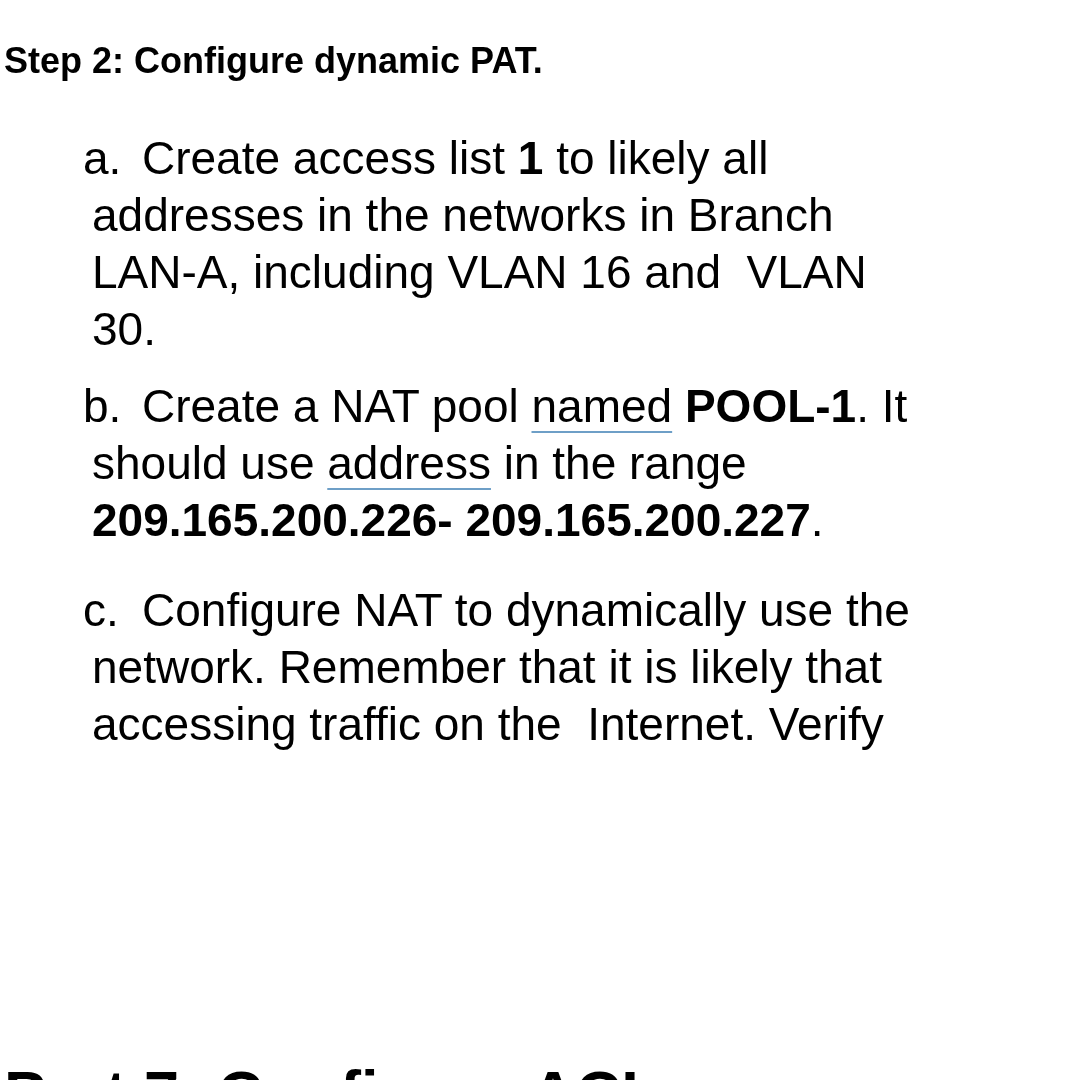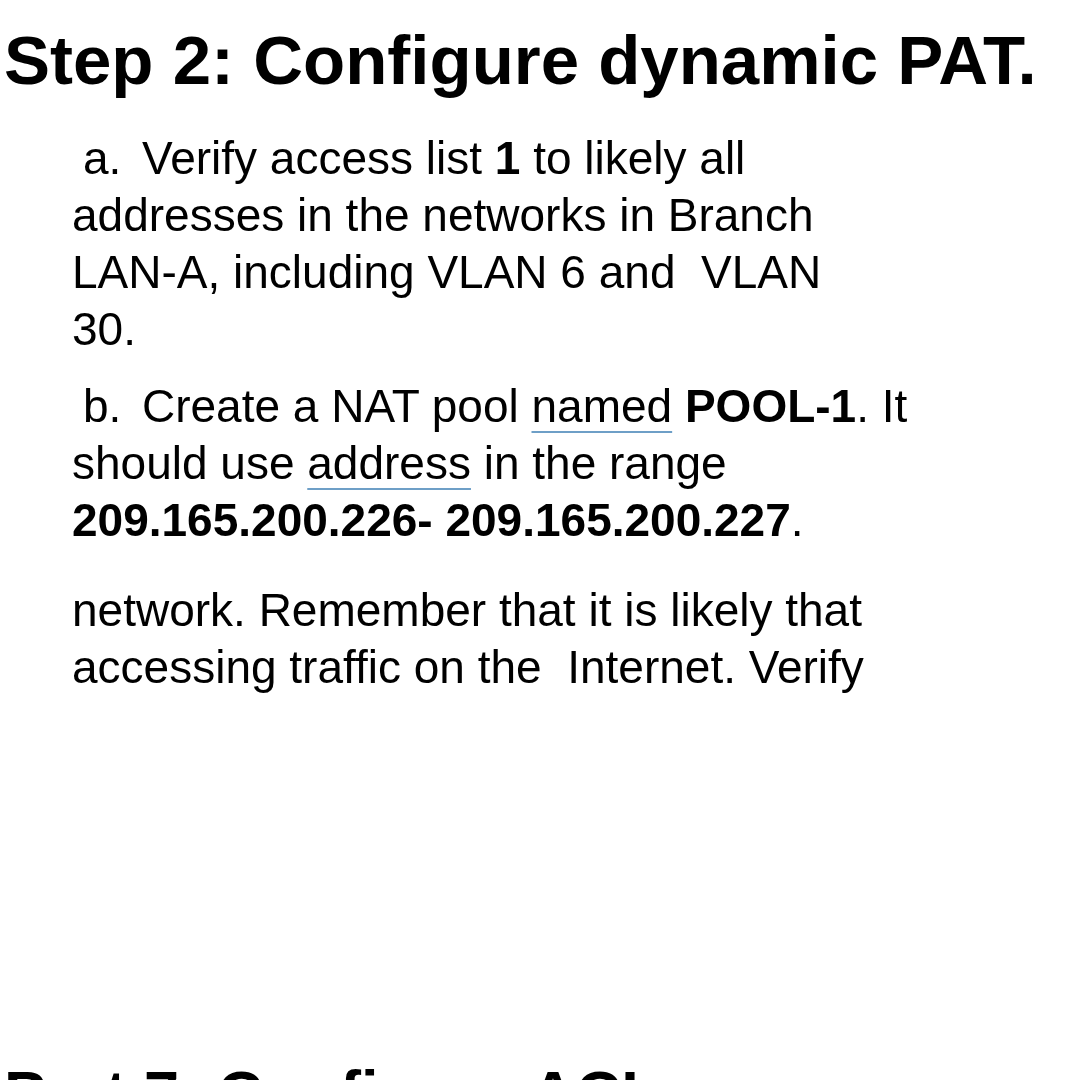--- a/index.html
+++ b/index.html
@@ -9,30 +9,30 @@
   }
   *{margin:0;padding:0;box-sizing:border-box;}
   html,body{
     width:1065px;height:1080px;overflow:hidden;
     background:var(--bg-color);
     font-family:"Liberation Sans", sans-serif;
     color:var(--text-color);
   }
   .step-heading{
     position:absolute;left:4px;top:31px;
-    font-size:69px;font-weight:bold;line-height:60px;
+    font-size:36px;font-weight:bold;line-height:60px;
     white-space:pre;letter-spacing:0;
   }
   .instruction-list{
     position:absolute;left:0;top:130px;right:0;
   }
   .list-item{font-size:46px;line-height:57px;}
   .list-item:nth-child(2){margin-top:20px;}
   .list-item:nth-child(3){margin-top:33px;}
-  .line{white-space:pre;padding-left:72px;}
+  .line{white-space:pre;padding-left:92px;}
   .line.first{padding-left:83px;}
   .marker{display:inline-block;width:59px;}
   .bold{font-weight:bold;}
   .ul{
     text-decoration:underline;
     text-decoration-color:var(--ul-color);
     text-decoration-thickness:2px;
     text-underline-offset:9px;
     text-decoration-skip-ink:none;
   }
@@ -42,29 +42,30 @@
     white-space:nowrap;
   }
 </style>
 </head>
 <body>
 
 <div class="step-heading">Step 2: Configure dynamic PAT.</div>
 
 <div class="instruction-list">
     <div class="list-item">
-      <div class="line first"><span class="marker">a.</span><span>Verify access list </span><span class="bold">1</span><span> to likely all</span></div>
+      <div class="line first"><span class="marker">a.</span><span>Create access list </span><span class="bold">1</span><span> to likely all</span></div>
       <div class="line"><span>addresses in the networks in Branch</span></div>
-      <div class="line"><span>LAN-A, including VLAN 6 and  VLAN</span></div>
+      <div class="line"><span>LAN-A, including VLAN 16 and  VLAN</span></div>
       <div class="line"><span>30.</span></div>
     </div>
     <div class="list-item">
       <div class="line first"><span class="marker">b.</span><span>Create a NAT pool </span><span class="ul">named</span><span> </span><span class="bold">POOL-1</span><span>. It</span></div>
       <div class="line"><span>should use </span><span class="ul">address</span><span> in the range</span></div>
       <div class="line"><span class="bold">209.165.200.226- 209.165.200.227</span><span>.</span></div>
     </div>
     <div class="list-item">
+      <div class="line first"><span class="marker">c.</span><span>Configure NAT to dynamically use the</span></div>
       <div class="line"><span>network. Remember that it is likely that</span></div>
       <div class="line"><span>accessing traffic on the  Internet. Verify</span></div>
     </div>
   </div>
 
 <div class="part-heading">Part 7: Configure ACL</div>
 
 </body></html>

